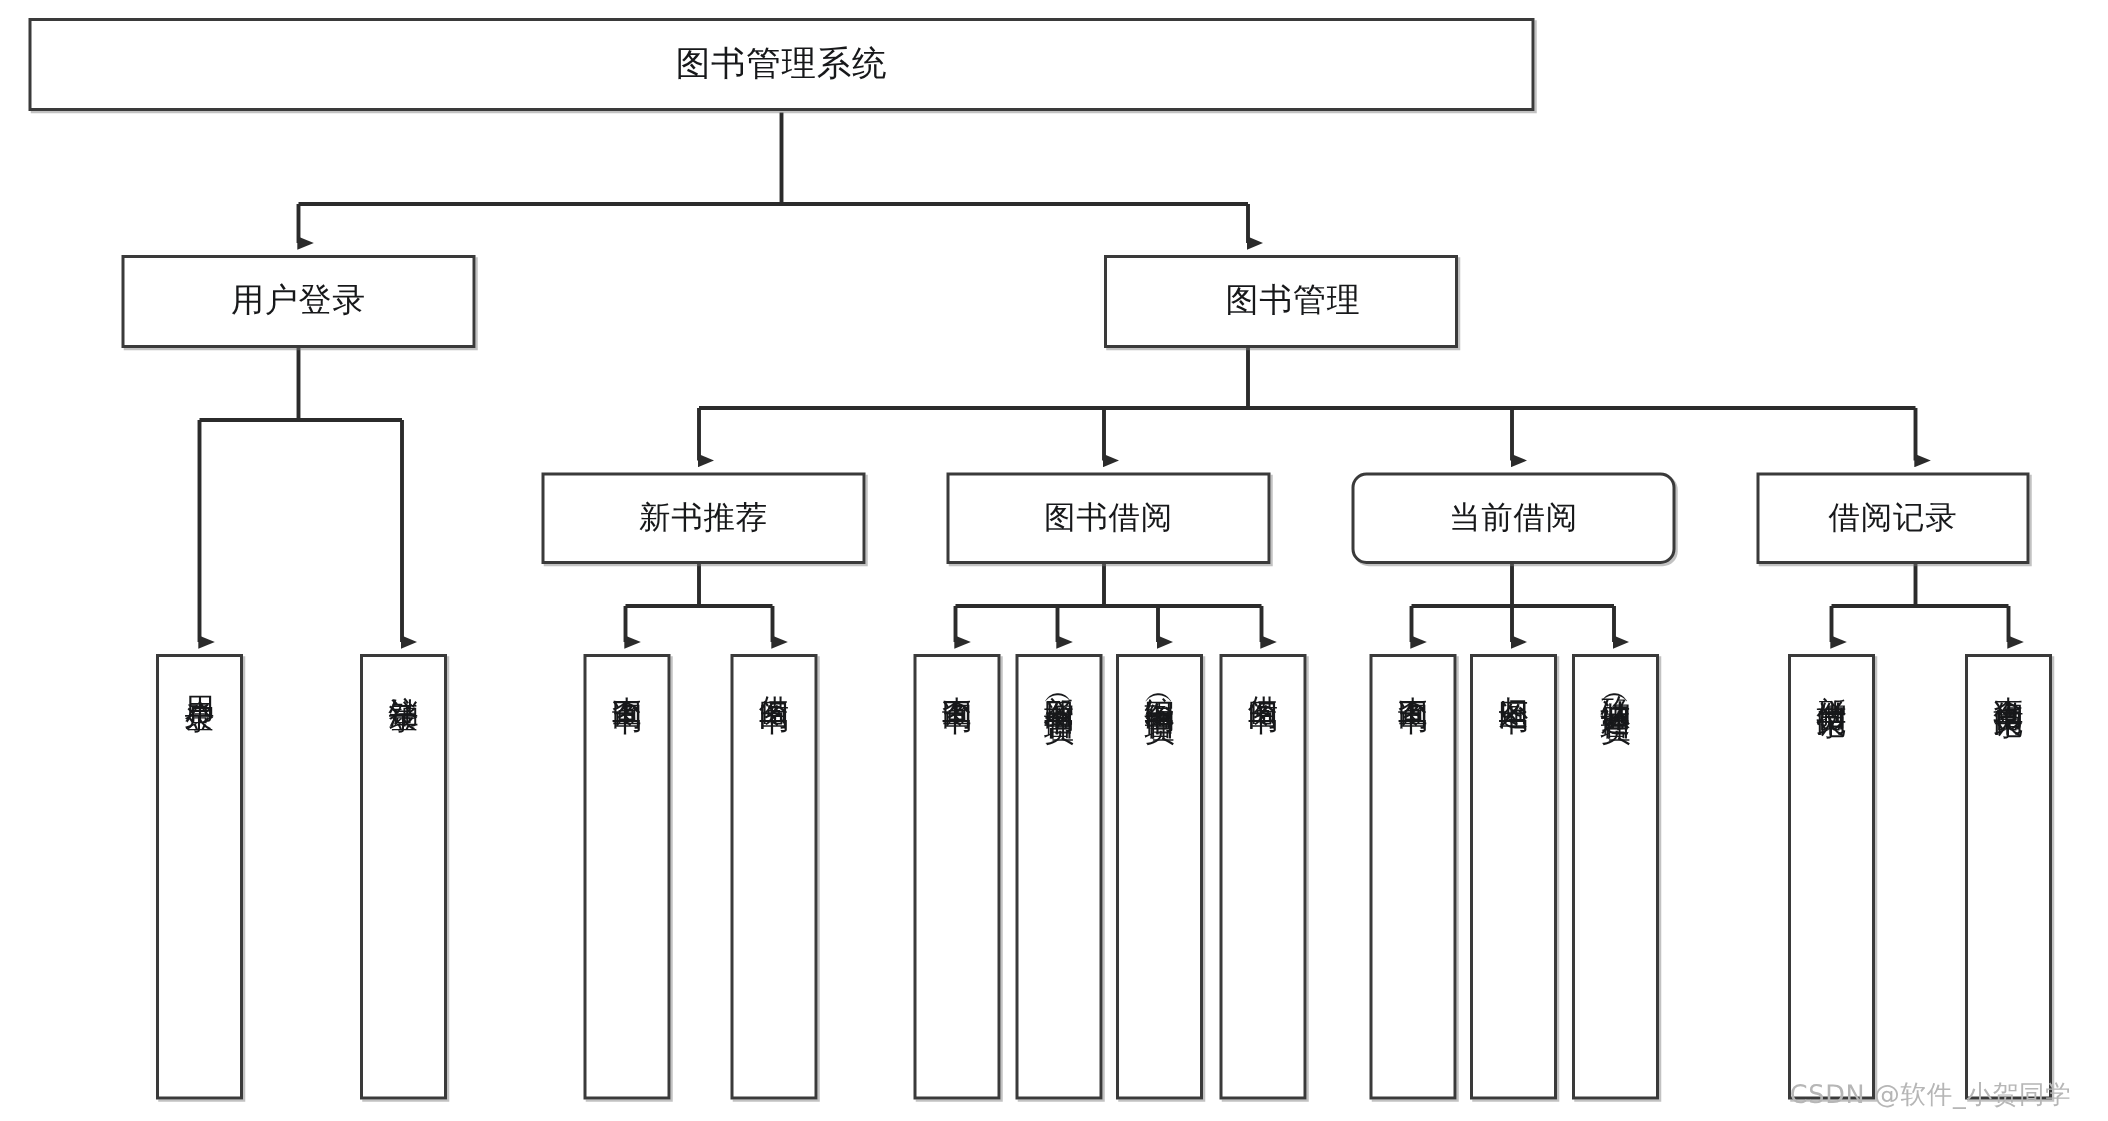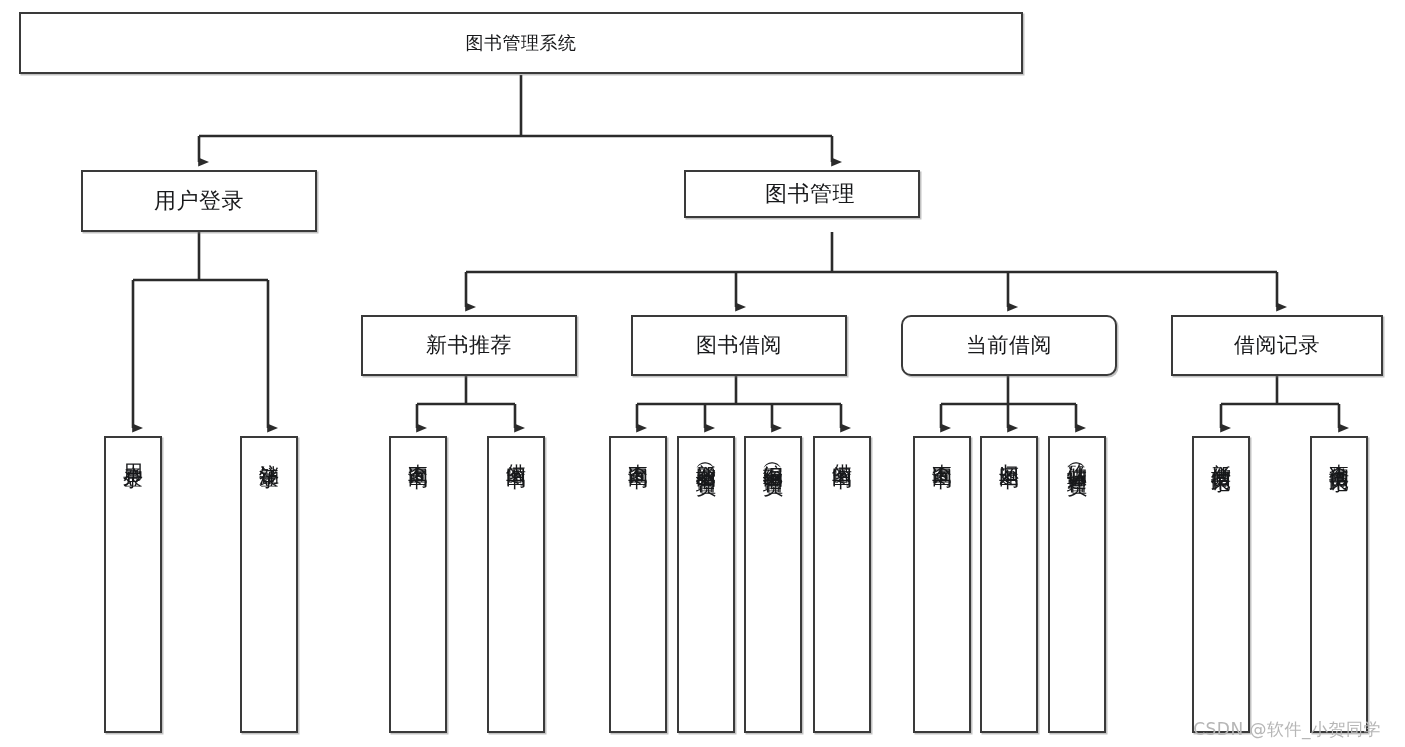--- a/index.html
+++ b/index.html
@@ -33,21 +33,21 @@
   }
   .node .label{
     font-size:21px;
     line-height:1.25;
     letter-spacing:.5px;
     color:#17181a;
     white-space:nowrap;
     text-align:center;
   }
   
-  .node.root .label{font-size:18px;}
+  .node.root .label{font-size:23px;}
   .node.level2 .label{font-size:22px;}
   .node.level3 .label{font-size:21px;}
 
   
   .node.leaf{
     align-items:flex-start;
     justify-content:center;
     padding-top:10px;
   }
   .node.leaf .label{
@@ -127,34 +127,34 @@
     </g>
   </svg>
 
   <div class="node root" style="left:19px;top:12px;width:1004px;height:62px;">
     <span class="label">图书管理系统</span>
   </div>
 
   <div class="node level2" style="left:81px;top:170px;width:236px;height:62px;">
     <span class="label">用户登录</span>
   </div>
-  <div class="node level2" style="left:684px;top:170px;width:236px;height:48px;padding-left:16px;">
+  <div class="node level2" style="left:736px;top:170px;width:236px;height:62px;padding-left:16px;">
     <span class="label">图书管理</span>
   </div>
 
   <div class="node level3" style="left:361px;top:315px;width:216px;height:61px;">
     <span class="label">新书推荐</span>
   </div>
   <div class="node level3" style="left:631px;top:315px;width:216px;height:61px;">
     <span class="label">图书借阅</span>
   </div>
   <div class="node level3" style="left:901px;top:315px;width:216px;height:61px;border-radius:10px;">
     <span class="label">当前借阅</span>
   </div>
-  <div class="node level3" style="left:1171px;top:315px;width:212px;height:61px;">
+  <div class="node level3" style="left:1171px;top:315px;width:182px;height:61px;">
     <span class="label">借阅记录</span>
   </div>
 
   <div class="node leaf" style="left:104px;top:436px;width:58px;height:297px;">
     <span class="label">用户登录</span>
   </div>
   <div class="node leaf" style="left:240px;top:436px;width:58px;height:297px;">
     <span class="label">注销登录</span>
   </div>
 

